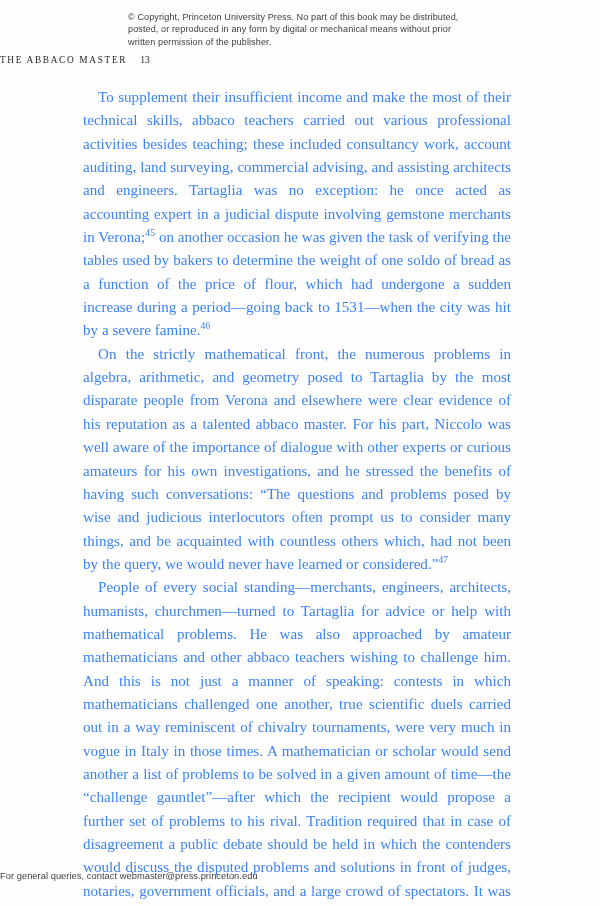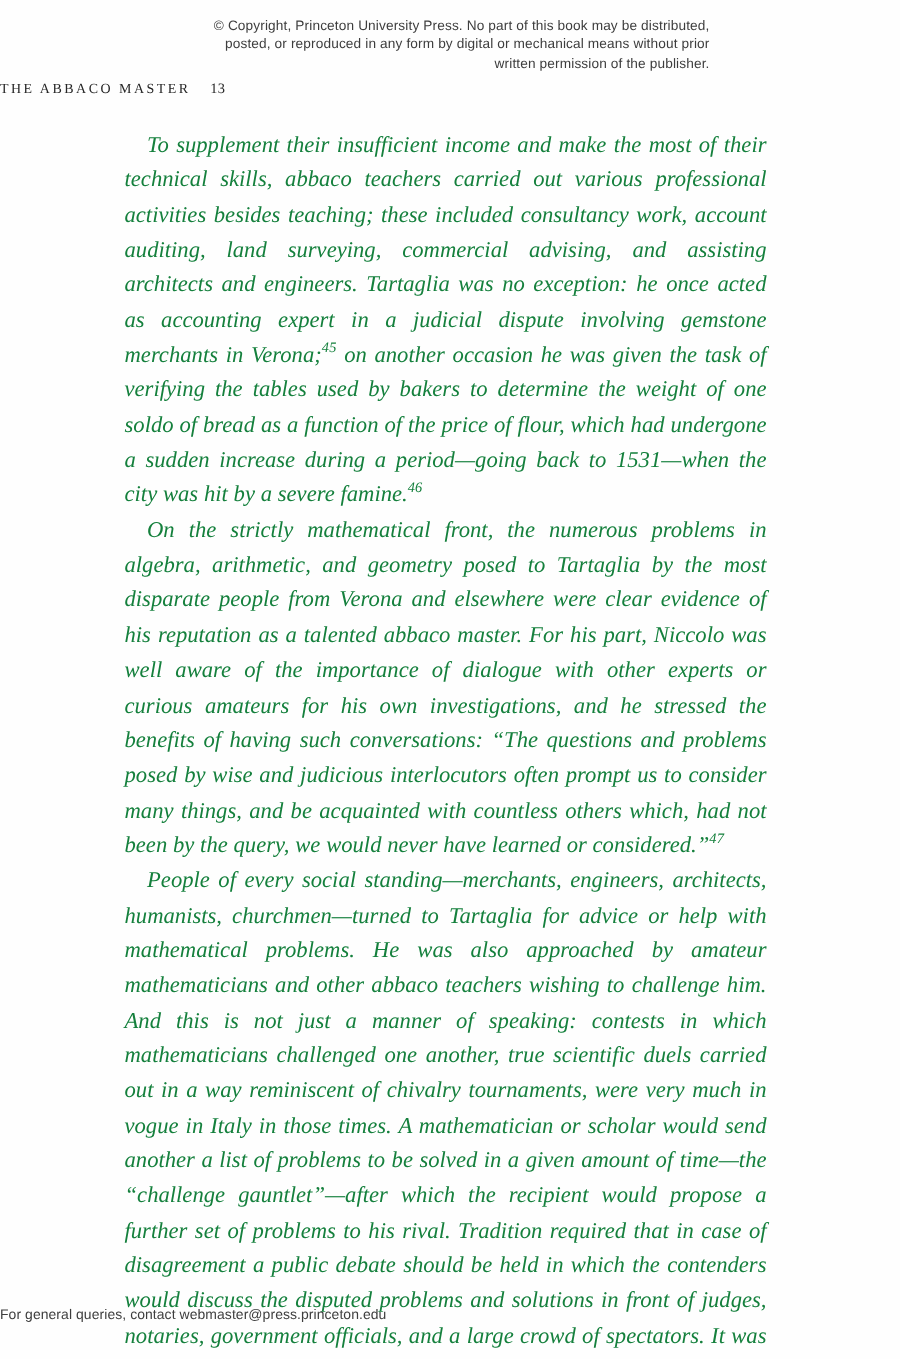--- a/index.html
+++ b/index.html
@@ -27,21 +27,21 @@
   
   .copyright-notice {
     position: absolute;
     top: 11px;
     left: 128px;
     width: 345px;
     font-family: "Liberation Sans", "DejaVu Sans", sans-serif;
     font-size: 9.1px;
     line-height: 12.4px;
     color: #3d3d3d;
-    text-align: right;
+    text-align: left;
     letter-spacing: 0.01em;
   }
 
   
   .running-head {
     position: absolute;
     top: 54px;
     left: 0;
     width: 600px;
     text-align: left;
@@ -69,24 +69,23 @@
     width: 428px;
   }
 
   .body-paragraph {
     margin: 0;
     font-size: 15.1px;
     line-height: 23.35px;
     text-align: justify;
     text-justify: inter-word;
     text-indent: 15px;
-    color: #15803d;
+    color: #3b82f6;
     hyphens: manual;
     word-spacing: 0.004em;
-    font-style: italic;
   }
   .body-paragraph:first-child {
     text-indent: 15px;
   }
 
   .fn {
     font-size: 9.6px;
     vertical-align: super;
     line-height: 0;
     letter-spacing: 0.01em;

